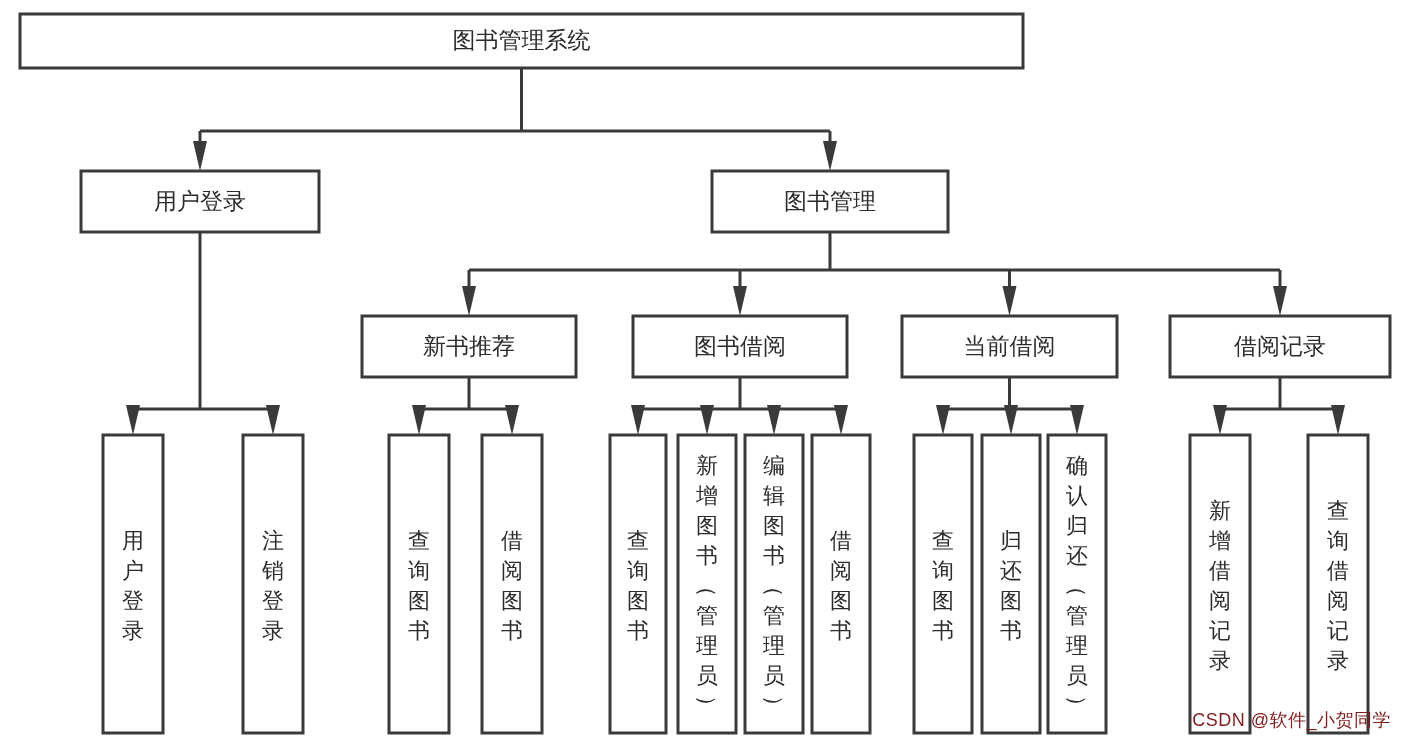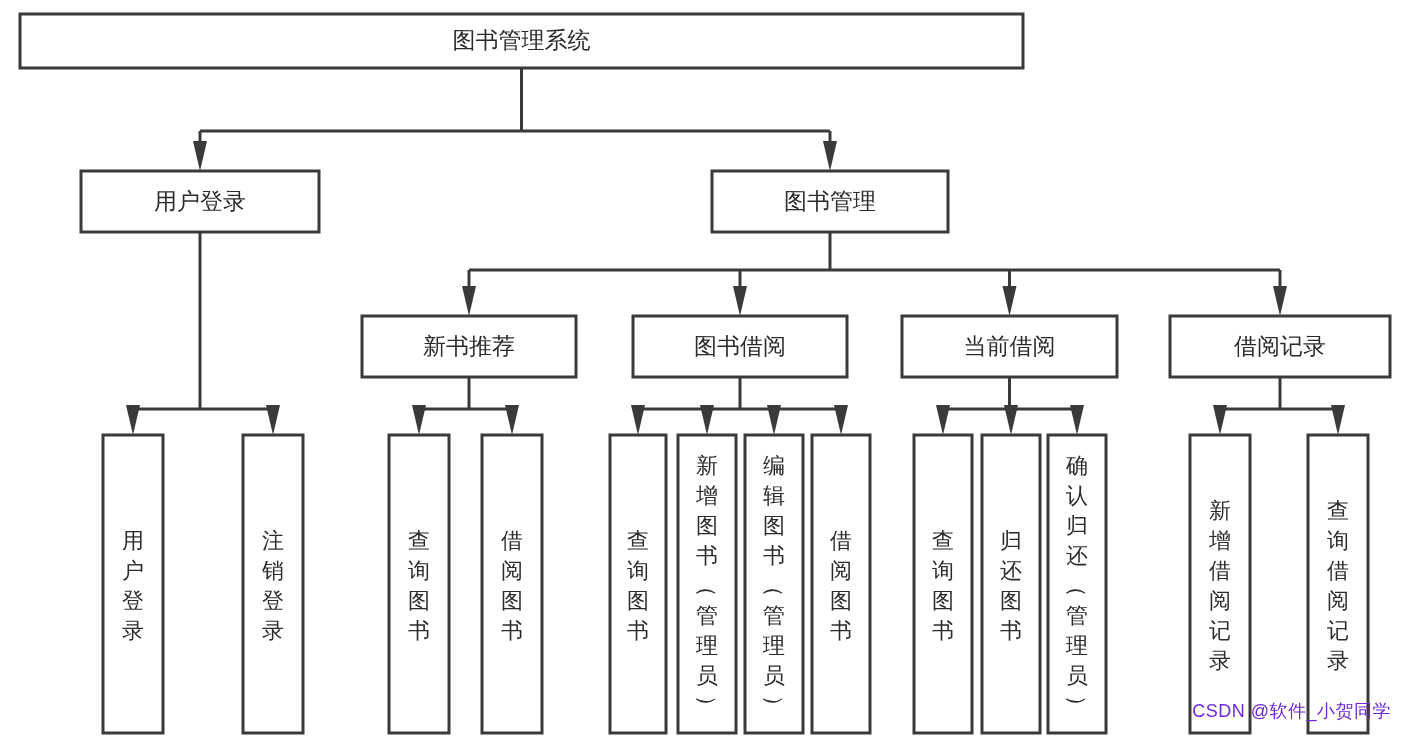--- a/index.html
+++ b/index.html
@@ -51,24 +51,24 @@
   }
   .node-label-v {
     font-family: "Liberation Sans", "DejaVu Sans", sans-serif;
     font-size: 22px;
     fill: #2b2b2b;
     text-anchor: middle;
   }
   .watermark {
     position: absolute;
     right: 14px;
-    bottom: 24px;
+    bottom: 15px;
     font-family: "Liberation Sans", "DejaVu Sans", sans-serif;
     font-size: 18px;
-    color: #6d28d9;
+    color: #7f1d1d;
     white-space: nowrap;
     letter-spacing: 0.5px;
     pointer-events: none;
     margin-top: 28px;
   }
 </style>
 </head>
 <body>
 
 <div id="diagram-root">

